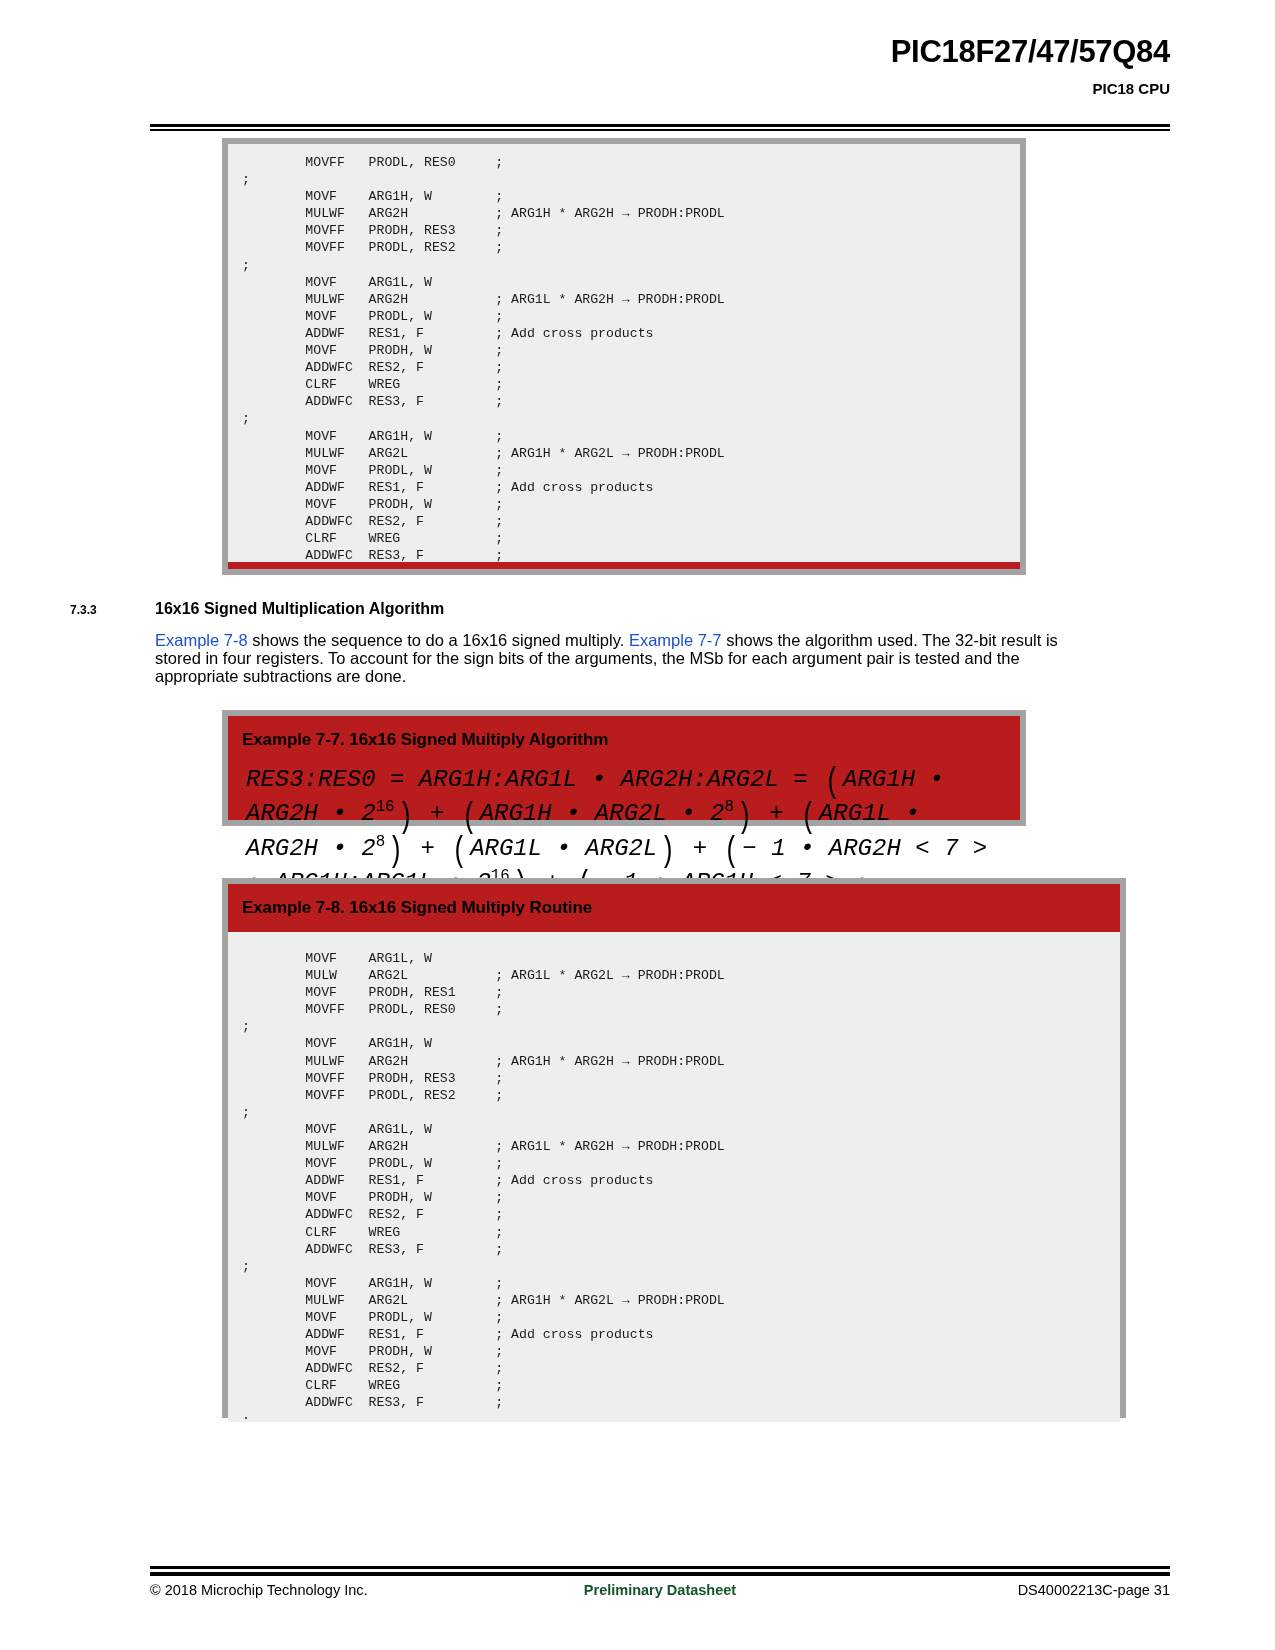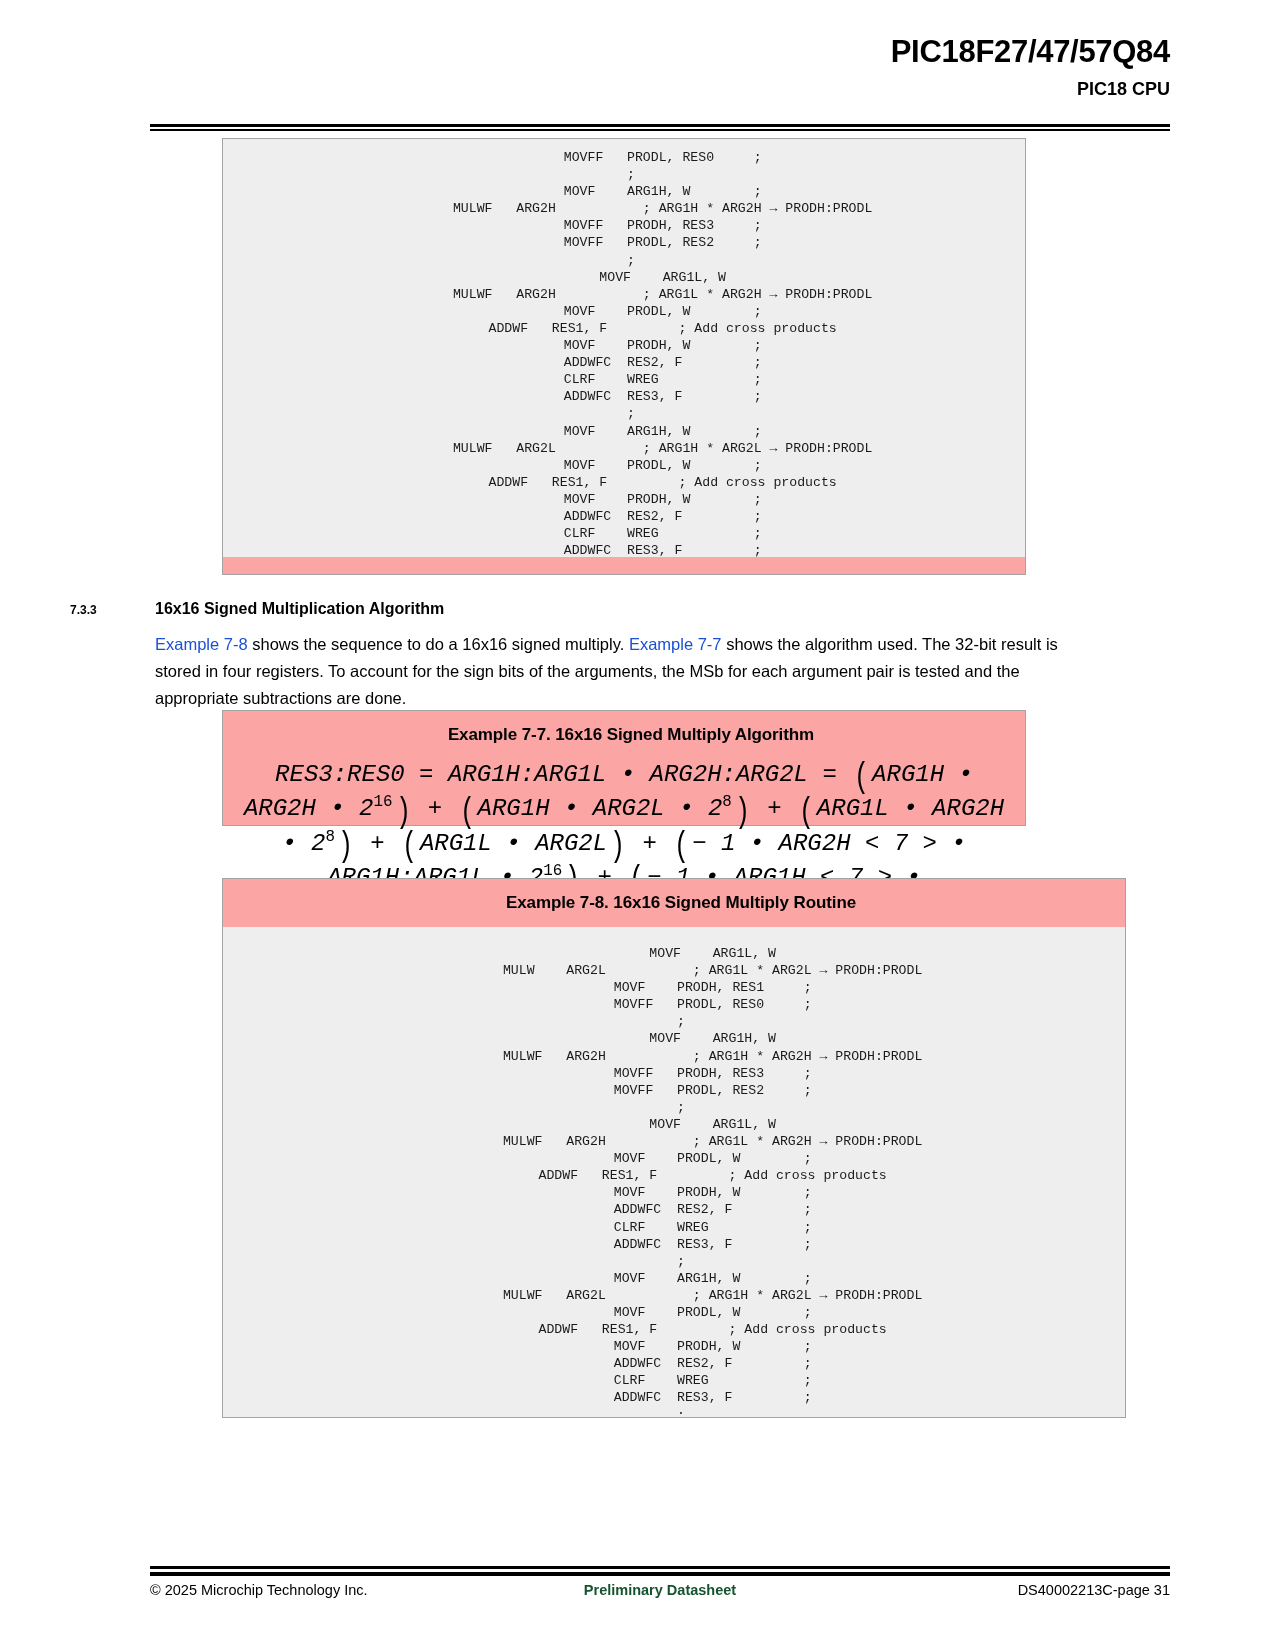--- a/index.html
+++ b/index.html
@@ -30,42 +30,41 @@
     right: 105px;
     text-align: right;
   }
   .header-title {
     font-size: 31px;
     font-weight: bold;
     letter-spacing: -0.3px;
     line-height: 36px;
   }
   .header-subtitle {
-    font-size: 18px;
+    font-size: 15px;
     font-weight: bold;
     line-height: 30px;
     margin-top: 4px;
   }
   .header-rule {
     position: absolute;
     left: 150px;
     right: 105px;
     top: 124px;
     border-top: 3px solid #000;
     border-bottom: 2px solid #000;
     height: 2px;
   }
 
   
   .code-frame {
     position: absolute;
-    border: 1px solid #a3a3a3;
-    background: #fca5a5;
+    border: 6px solid #a3a3a3;
+    background: #b91c1c;
     box-sizing: border-box;
-    text-align: center;
   }
   .code-body {
     background: #eeeeee;
     font-family: "Liberation Mono", "DejaVu Sans Mono", monospace;
     font-size: 13.2px;
     line-height: 17.1px;
     white-space: pre;
     color: #1a1a1a;
     box-sizing: border-box;
   }
@@ -107,21 +106,21 @@
     flex: none;
   }
   .section-title {
     font-size: 16px;
     font-weight: bold;
   }
   .section-body {
     margin-left: 85px;
     margin-top: 13px;
     font-size: 16.5px;
-    line-height: 27px;
+    line-height: 18px;
     text-align: left;
   }
   .link {
     color: #1a4fd6;
   }
 
   
   #example-77 {
     left: 222px;
     top: 710px;
@@ -277,18 +276,18 @@
         ADDWF   RES1, F         ; Add cross products
         MOVF    PRODH, W        ;
         ADDWFC  RES2, F         ;
         CLRF    WREG            ;
         ADDWFC  RES3, F         ;
 ;</div>
   </div>
 
   <div class="footer-rule"></div>
   <div class="footer">
-    <div class="footer-left">© 2025 Microchip Technology Inc.</div>
+    <div class="footer-left">© 2018 Microchip Technology Inc.</div>
     <div class="footer-center">Preliminary Datasheet</div>
     <div class="footer-right">DS40002213C-page 31</div>
   </div>
 
 </div>
 
 </body></html>

